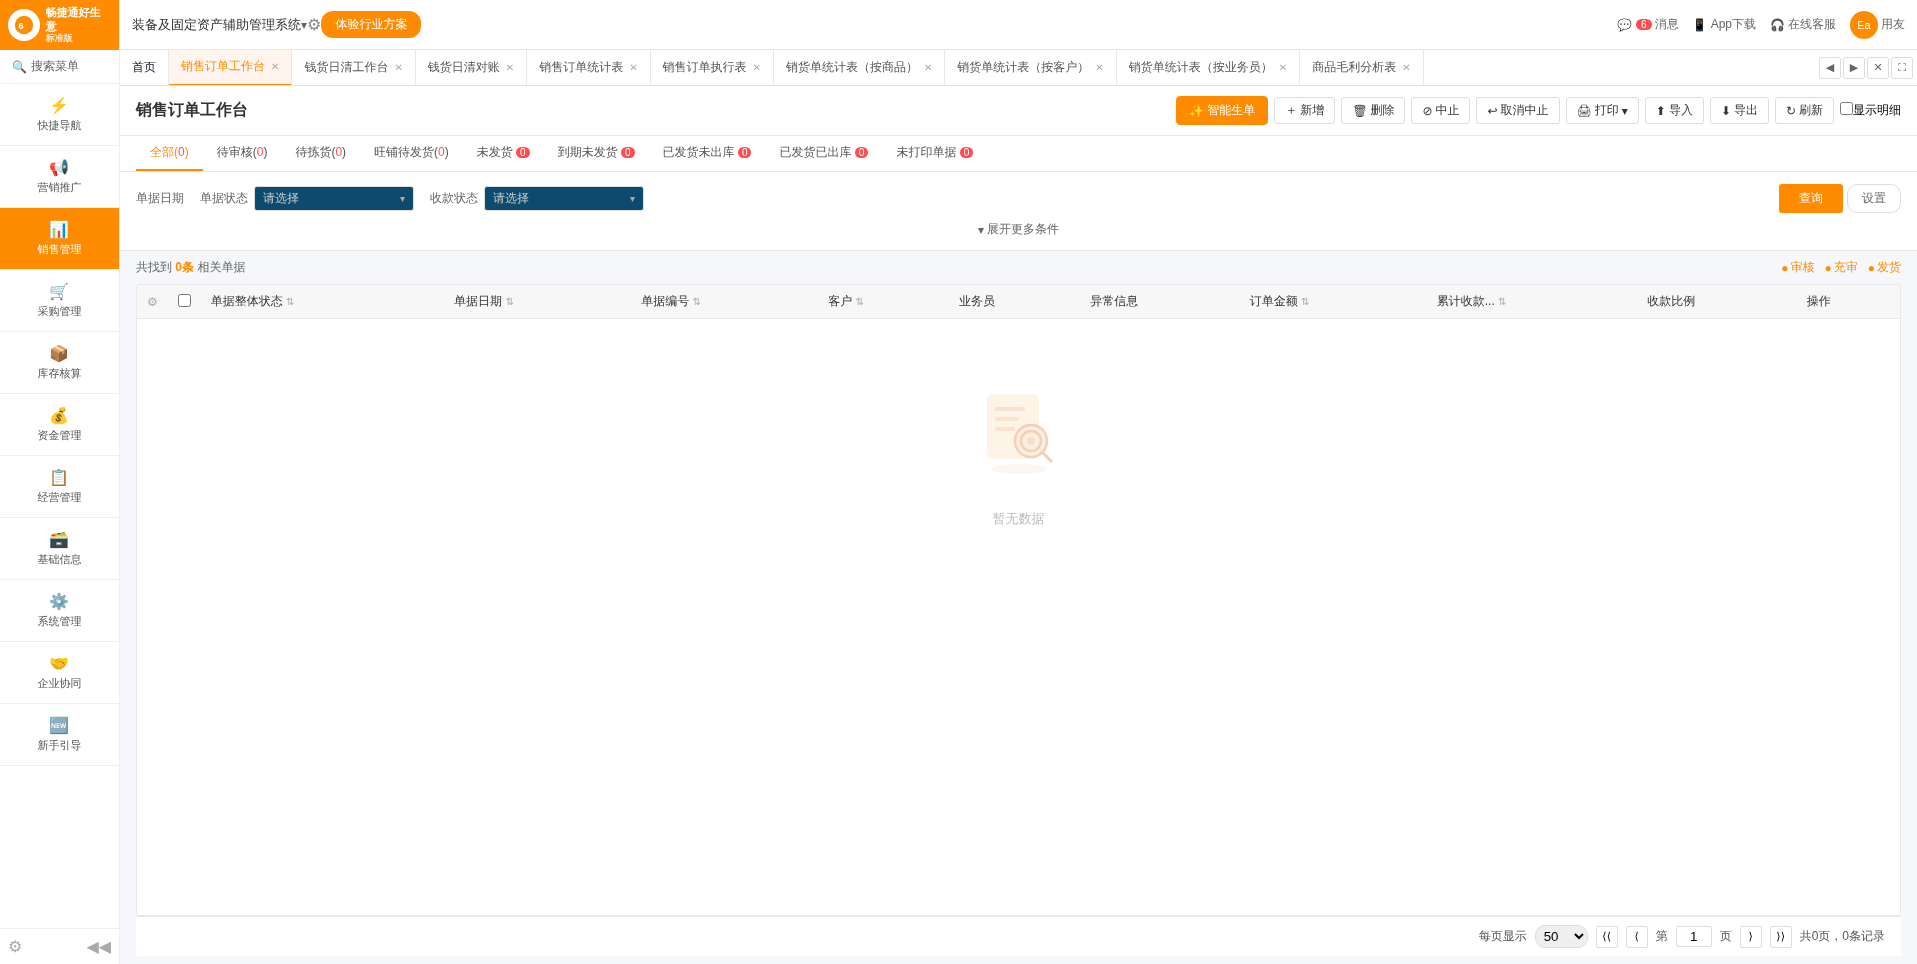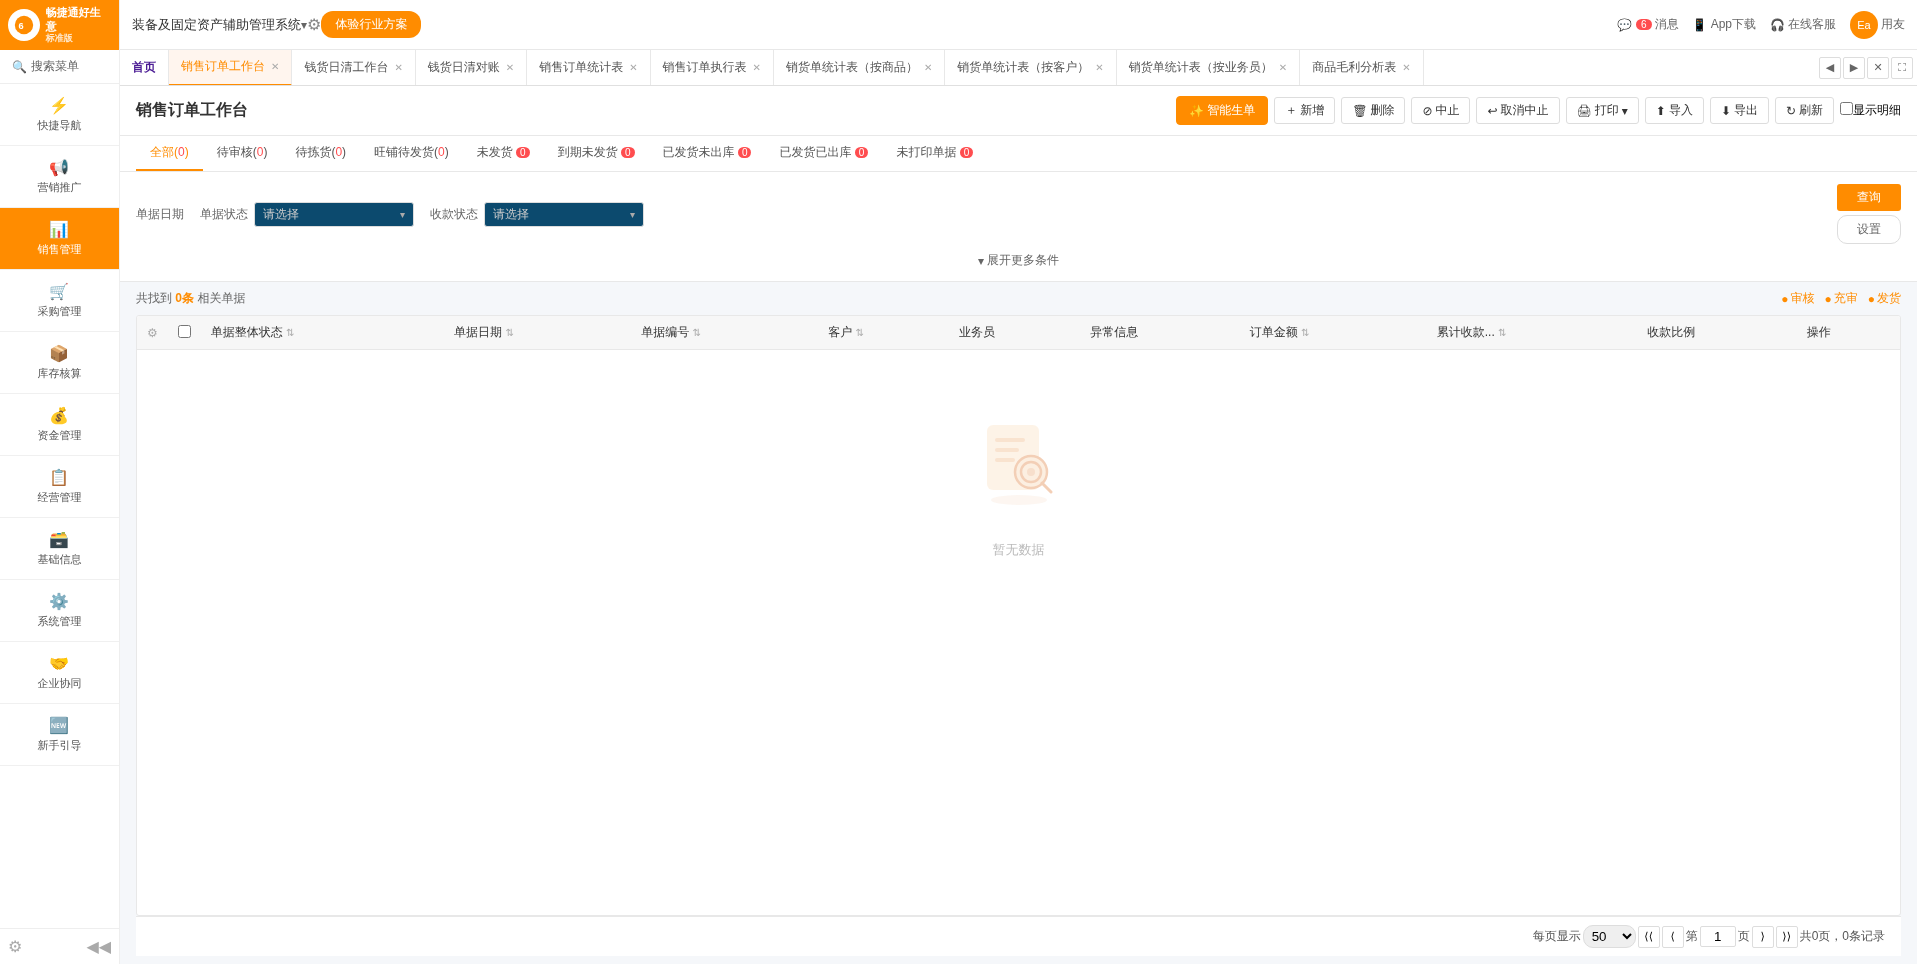--- a/index.html
+++ b/index.html
@@ -29,21 +29,21 @@
     .topbar-dropdown { display: flex; align-items: center; gap: 4px; cursor: pointer; color: #666; }
     .topbar-btn-industry { background: #ff8c00; color: #fff; border: none; padding: 5px 14px; border-radius: 12px; cursor: pointer; font-size: 12px; }
     .topbar-right { display: flex; align-items: center; gap: 14px; color: #666; font-size: 12px; }
     .topbar-right-item { display: flex; align-items: center; gap: 3px; cursor: pointer; }
     .badge { background: #ff4d4f; color: #fff; border-radius: 10px; font-size: 10px; padding: 0 4px; min-width: 16px; text-align: center; }
 
     
     .tabbar { background: #fff; border-bottom: 1px solid #e0e0e0; display: flex; align-items: center; overflow: hidden; flex-shrink: 0; height: 36px; }
     .tab { display: flex; align-items: center; padding: 0 12px; height: 36px; border-right: 1px solid #e8e8e8; cursor: pointer; white-space: nowrap; font-size: 12px; color: #555; flex-shrink: 0; }
     .tab.active { background: #fff5ee; color: #ff8c00; border-bottom: 2px solid #ff8c00; }
-    .tab.home { color: #4c1d95; font-weight: bold; }
+    .tab.home { color: #0f172a; font-weight: normal; }
     .tab-close { margin-left: 6px; color: #aaa; font-size: 10px; }
     .tabbar-actions { display: flex; align-items: center; margin-left: auto; gap: 2px; padding: 0 4px; }
     .tabbar-action-btn { width: 22px; height: 22px; display: flex; align-items: center; justify-content: center; cursor: pointer; color: #666; border: 1px solid #ddd; border-radius: 2px; font-size: 11px; }
 
     
     .page-content { flex: 1; overflow-y: auto; background: #f5f7fa; display: flex; flex-direction: column; }
 
     
     .page-header { background: #fff; padding: 10px 16px; display: flex; align-items: center; justify-content: space-between; border-bottom: 1px solid #e8e8e8; flex-shrink: 0; }
     .page-title { font-size: 16px; font-weight: bold; color: #333; }
@@ -87,21 +87,21 @@
     th .sort-icon { color: #aaa; font-size: 10px; }
     .th-checkbox { width: 30px; }
     .col-settings { width: 30px; color: #aaa; cursor: pointer; }
 
     
     .empty-state { display: flex; flex-direction: column; align-items: center; justify-content: center; padding: 60px 0; }
     .empty-icon { font-size: 80px; margin-bottom: 12px; opacity: 0.5; }
     .empty-text { color: #bbb; font-size: 13px; }
 
     
-    .pagination { background: #fff; border-top: 1px solid #e8e8e8; padding: 8px 16px; display: flex; align-items: center; justify-content: flex-end; gap: 2px; font-size: 12px; color: #555; flex-shrink: 0; }
+    .pagination { background: #fff; border-top: 1px solid #e8e8e8; padding: 8px 16px; display: flex; align-items: center; justify-content: flex-end; gap: 8px; font-size: 12px; color: #555; flex-shrink: 0; }
     .pagination-select { border: 1px solid #ddd; padding: 2px 4px; border-radius: 10px; }
     .pagination-btn { width: 22px; height: 22px; border: 1px solid #ddd; background: #fff; border-radius: 2px; cursor: pointer; display: flex; align-items: center; justify-content: center; font-size: 11px; }
     .pagination-input { border: 1px solid #ddd; padding: 2px 6px; border-radius: 2px; width: 36px; text-align: center; }
 
     
     .user-avatar { width: 28px; height: 28px; background: #ff8c00; border-radius: 50%; display: flex; align-items: center; justify-content: center; color: #fff; font-size: 11px; }
   </style>
 </head>
 <body>
 
@@ -348,21 +348,21 @@
             <span class="search-select-arrow">▾</span>
           </div>
         </div>
         <div class="search-field">
           <span class="search-label">收款状态</span>
           <div class="search-select" style="min-width:160px">
             <span style="color:#ccc">请选择</span>
             <span class="search-select-arrow">▾</span>
           </div>
         </div>
-        <div style="margin-left:auto;display:flex;flex-direction:column;gap:4px">
+        <div style="margin-left:auto;display:flex;flex-direction:row;gap:4px">
           <button class="query-btn">查询</button>
           <button class="setting-btn">设置</button>
         </div>
       </div>
       <div style="display:flex;justify-content:center">
         <div class="expand-btn">
           <span>▾</span>
           <span>展开更多条件</span>
         </div>
       </div>

